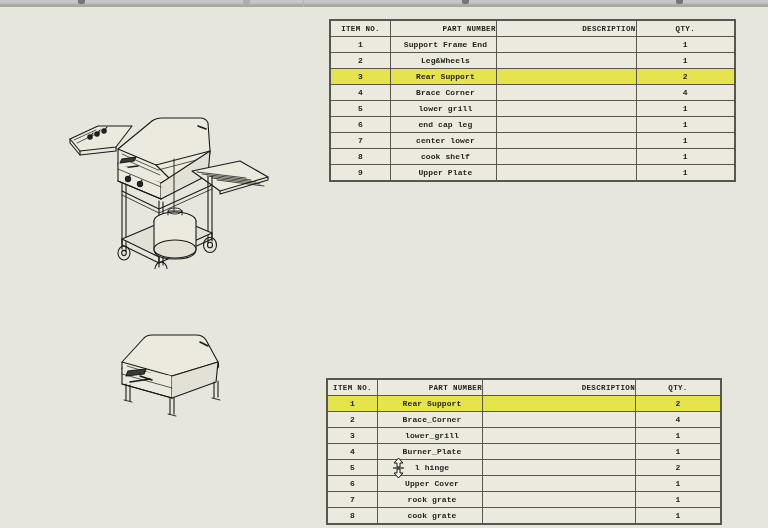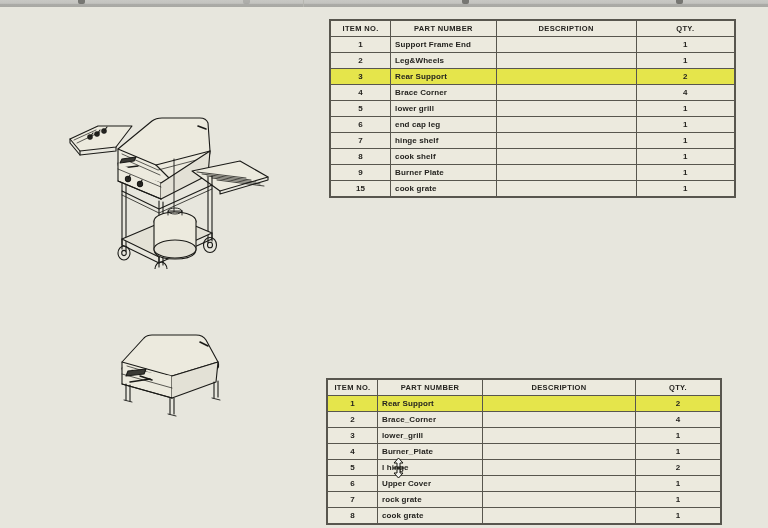--- a/index.html
+++ b/index.html
@@ -52,41 +52,41 @@
     height: 521px;
     background: #e7e6dd;
   }
 
   
   .bom {
     position: absolute;
     border-collapse: collapse;
     background: #eceade;
     table-layout: fixed;
-    font-family: Liberation Sans, sans-serif;
+    font-family: Liberation Mono, monospace;
   }
   .bom td, .bom th {
     border: 1px solid #58564e;
     padding: 0;
     height: 15px;
     font-size: 8px;
     font-weight: bold;
     color: #24231f;
     background: #eceade;
     letter-spacing: .1px;
     line-height: 14px;
   }
   .bom thead th {
     text-align: center;
     font-size: 7.5px;
     letter-spacing: .35px;
   }
   .bom .c-item  { text-align: center; }
-  .bom .c-part  { text-align: left; padding-left: 4px; }
-  .bom .c-desc  { text-align: center; }
+  .bom .c-part  { text-align: center; padding-left: 4px; }
+  .bom .c-desc  { text-align: right; }
   .bom .c-qty   { text-align: center; }
   .bom tr.highlight > td {
     background: #e5e54b;
   }
 
   
   #bom-main { left: 330px; top: 13px; width: 405px; }
   #bom-main col.w-item { width: 58px; }
   #bom-main col.w-part { width: 102px; }
   #bom-main col.w-desc { width: 135px; }
@@ -287,39 +287,33 @@
           <td class="c-qty">1</td>
         </tr>
         <tr>
           <td class="c-item">6</td>
           <td class="c-part">end cap leg</td>
           <td class="c-desc"></td>
           <td class="c-qty">1</td>
         </tr>
         <tr>
           <td class="c-item">7</td>
-          <td class="c-part">hinge shelf</td>
+          <td class="c-part">center lower</td>
           <td class="c-desc"></td>
           <td class="c-qty">1</td>
         </tr>
         <tr>
           <td class="c-item">8</td>
           <td class="c-part">cook shelf</td>
           <td class="c-desc"></td>
           <td class="c-qty">1</td>
         </tr>
         <tr>
           <td class="c-item">9</td>
-          <td class="c-part">Burner Plate</td>
-          <td class="c-desc"></td>
-          <td class="c-qty">1</td>
-        </tr>
-        <tr>
-          <td class="c-item">15</td>
-          <td class="c-part">cook grate</td>
+          <td class="c-part">Upper Plate</td>
           <td class="c-desc"></td>
           <td class="c-qty">1</td>
         </tr>
       </tbody>
   </table>
 
   <table id="bom-sub" class="bom">
     <colgroup>
       <col class="w-item">
         <col class="w-part">

